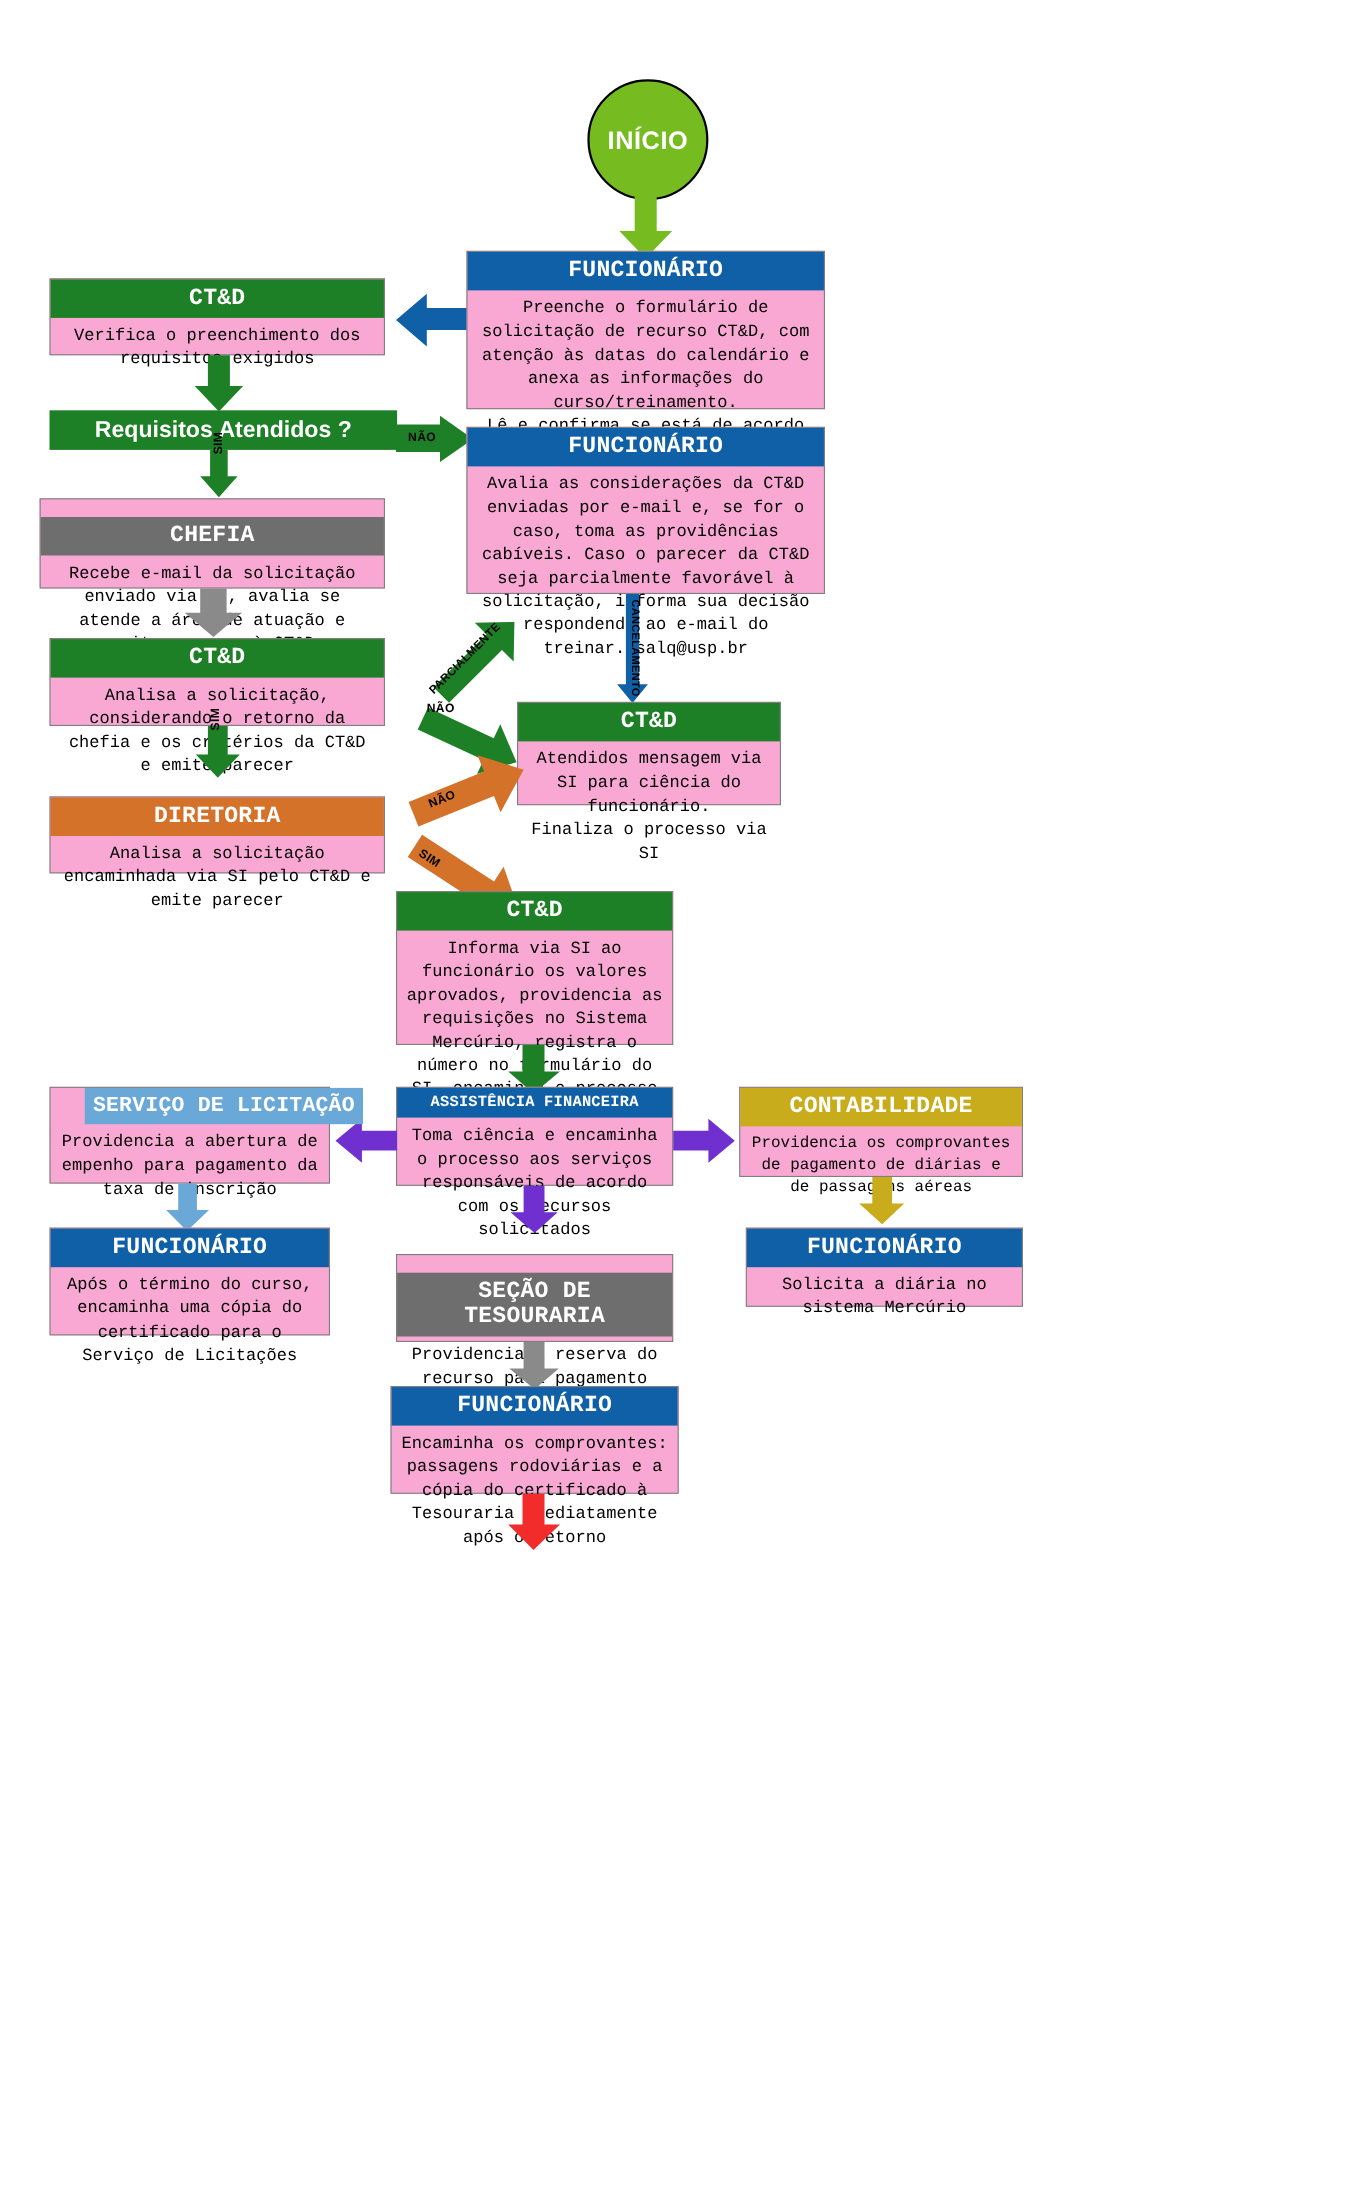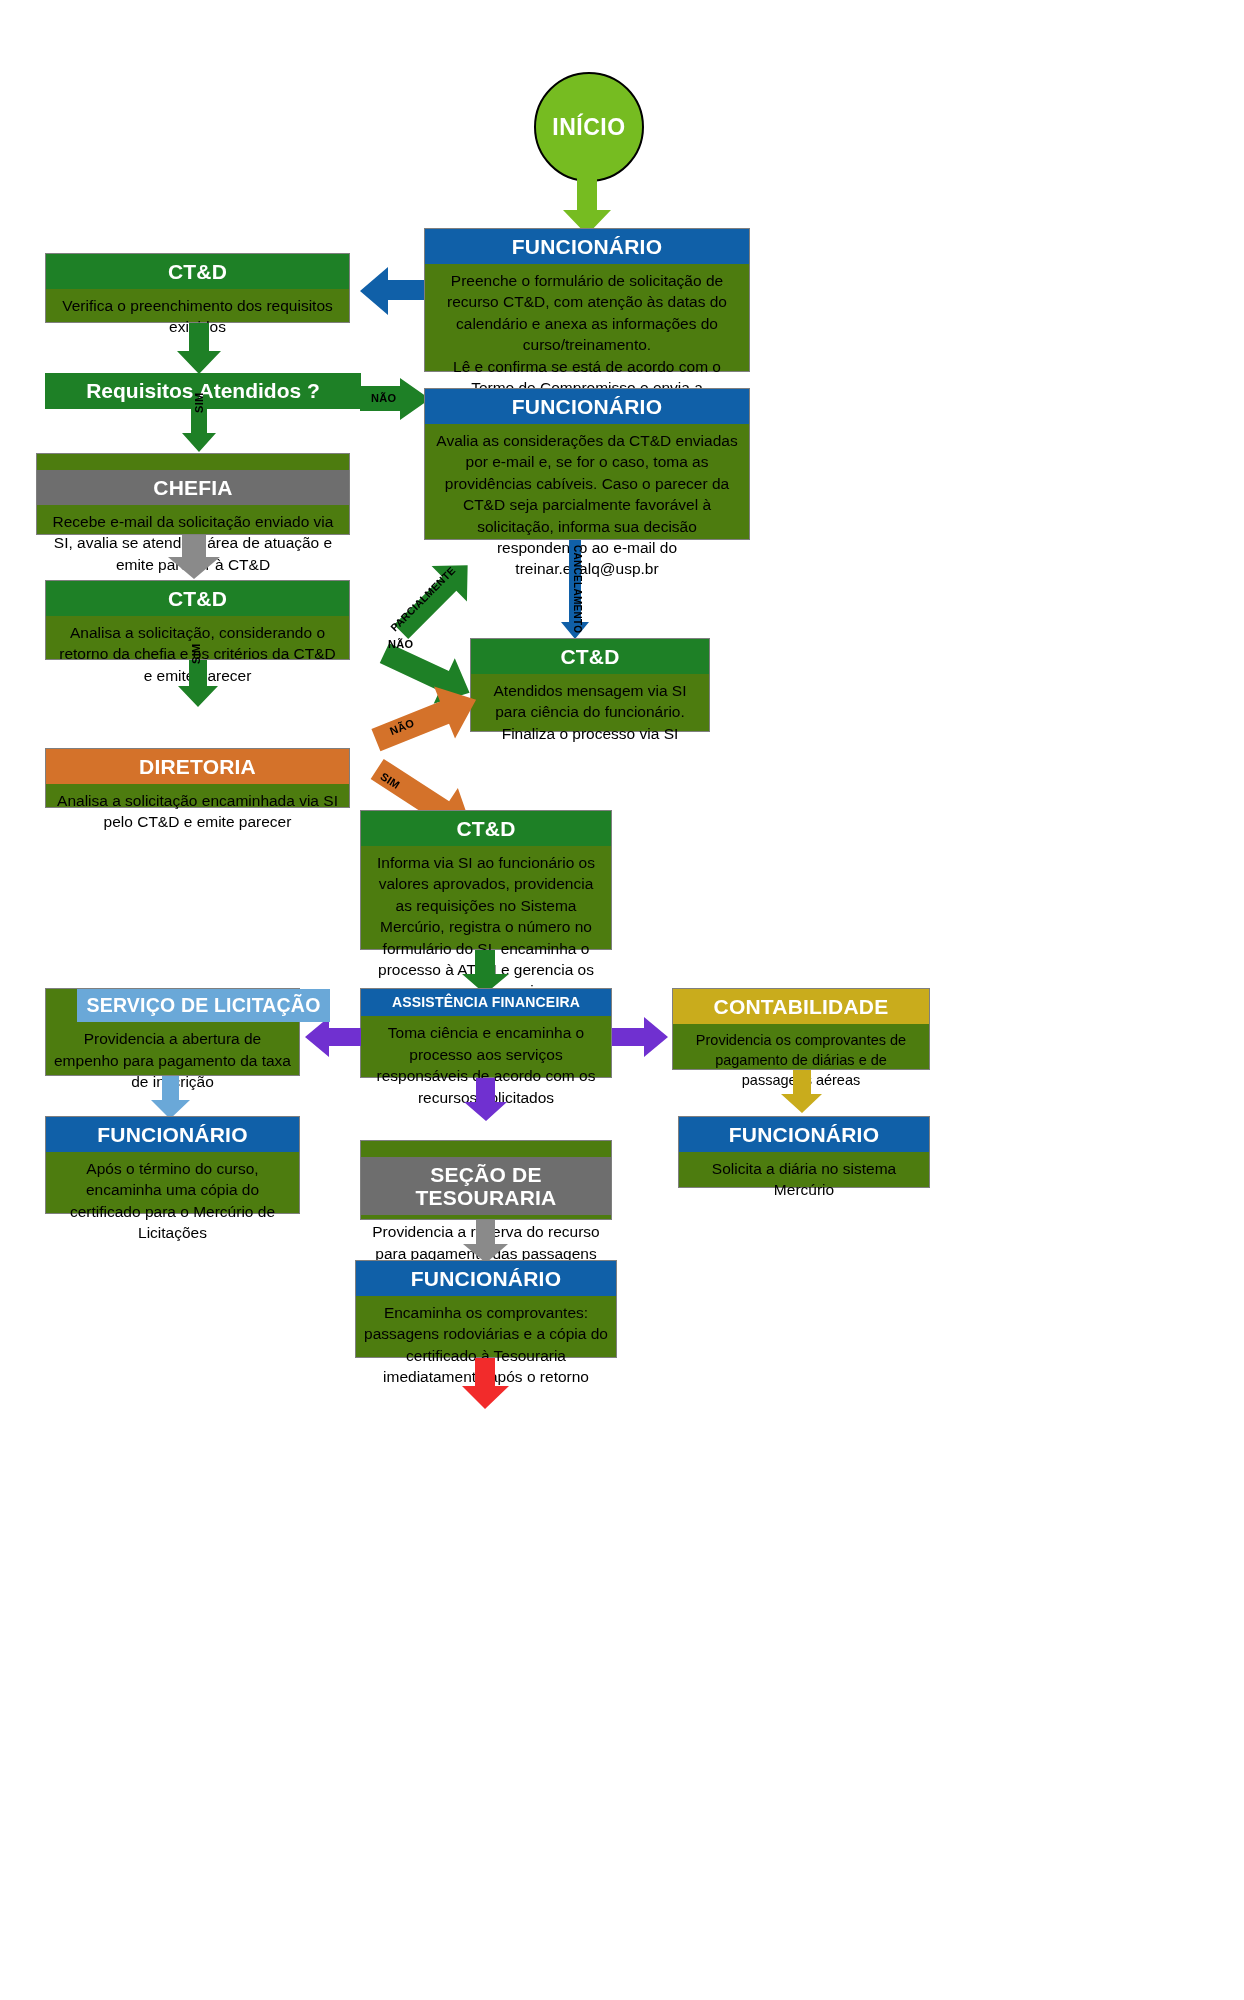--- a/index.html
+++ b/index.html
@@ -4,21 +4,21 @@
 <style>
   html,body{margin:0;padding:0;background:#ffffff;}
   body{
     font-family:"Liberation Sans", sans-serif;
     width:1244px;height:2000px;position:relative;overflow:hidden;
     -webkit-font-smoothing:antialiased;
   }
   .canvas{position:absolute;left:0;top:0;width:1244px;height:2000px;}
 
   
-  .node{position:absolute;box-sizing:border-box;border:1px solid #7f7f7f;background:#4d7c0f;}
+  .node{position:absolute;box-sizing:border-box;border:1px solid #7f7f7f;background:#f9a8d4;font-family:Liberation Mono, monospace;}
   .node .hdr{
     box-sizing:border-box;width:100%;
     color:#ffffff;font-weight:bold;font-size:21px;letter-spacing:.2px;
     display:flex;align-items:center;justify-content:center;text-align:center;
     line-height:1.1;padding:6px 4px;
   }
   .node .body{
     box-sizing:border-box;width:100%;
     color:#000000;font-size:15.5px;line-height:1.38;
     text-align:center;padding:6px 8px 7px 8px;
@@ -157,21 +157,21 @@
     </svg>
   </div>
   <div class="alabel" style="left:190px;top:664px;transform:rotate(-90deg);transform-origin:left top;">SIM</div>
 
   <div class="node" style="left:470px;top:638px;width:240px;height:94px;">
     <div class="hdr green">CT&amp;D</div>
     <div class="body" style="white-space:pre-line;">Atendidos mensagem via SI para ciência do funcionário.
 Finaliza o processo via SI</div>
   </div>
 
-  <div class="node" style="left:45px;top:748px;width:305px;height:60px;">
+  <div class="node" style="left:45px;top:724px;width:305px;height:70px;">
     <div class="hdr orange">DIRETORIA</div>
     <div class="body">Analisa a solicitação encaminhada via SI pelo CT&amp;D e emite parecer</div>
   </div>
 
   <div class="arrow" style="left:364px;top:676px;width:124px;height:88px;">
     <svg width="124" height="88" viewBox="0 0 124 88">
       <g transform="rotate(-22 62 44)">
         <polygon points="8,32 82,32 82,16 116,44 82,72 82,56 8,56" fill="#d4722a"></polygon>
       </g>
     </svg>
@@ -238,21 +238,21 @@
   </div>
 
   <div class="arrow" style="left:780px;top:1070px;width:44px;height:44px;">
     <svg width="44" height="44" viewBox="0 0 44 44">
       <polygon points="13,0 31,0 31,24 42,24 22,43 1,24 13,24" fill="#c9ac1c"></polygon>
     </svg>
   </div>
 
   <div class="node" style="left:45px;top:1116px;width:255px;height:98px;">
     <div class="hdr blue">FUNCIONÁRIO</div>
-    <div class="body">Após o término do curso, encaminha uma cópia do certificado para o Mercúrio de Licitações</div>
+    <div class="body">Após o término do curso, encaminha uma cópia do certificado para o Serviço de Licitações</div>
   </div>
 
   <div class="node" style="left:360px;top:1140px;width:252px;height:80px;">
     <div class="hdr gray">SEÇÃO DE TESOURARIA</div>
     <div class="body">Providencia a reserva do recurso para pagamento das passagens rodoviárias</div>
   </div>
 
   <div class="node" style="left:678px;top:1116px;width:252px;height:72px;">
     <div class="hdr blue">FUNCIONÁRIO</div>
     <div class="body">Solicita a diária no sistema Mercúrio</div>

